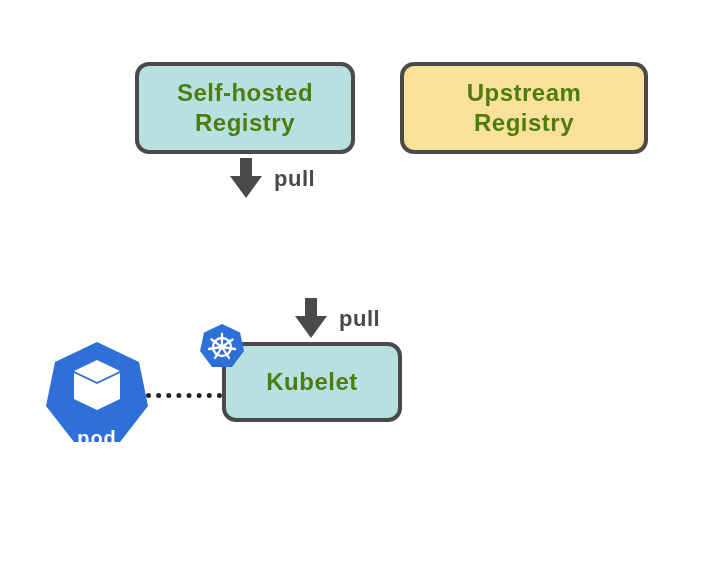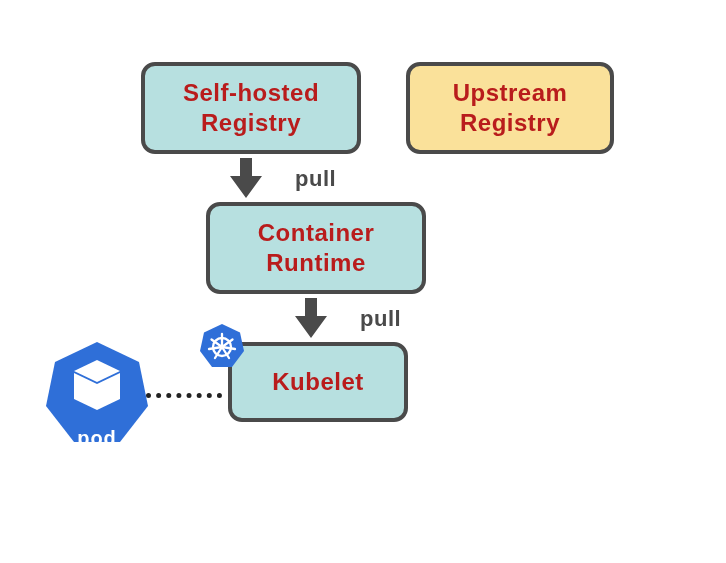--- a/index.html
+++ b/index.html
@@ -18,32 +18,30 @@
     position: absolute;
     border: 4px solid #4a4a4a;
     border-radius: 14px;
     display: flex;
     align-items: center;
     justify-content: center;
     text-align: center;
     font-weight: 900;
     font-size: 24px;
     line-height: 1.25;
-    color: #b91c1c;
+    color: #4d7c0f;
     letter-spacing: 0.5px;
-    margin-left: 6px;
   }
   .box.teal { background: #b7e0e0; }
   .box.yellow { background: #fae19a; }
 
   .arrow {
     position: absolute;
     display: flex;
     align-items: center;
-    gap: 21px;
   }
   .arrow svg { display: block; }
   .arrow-label {
     font-weight: 900;
     font-size: 22px;
     color: #4a4a4a;
     margin-left: 10px;
     letter-spacing: 0.5px;
   }
 
@@ -76,42 +74,36 @@
 
 <div class="stage">
 
   <div class="box teal" style="left:135px; top:62px; width:220px; height:92px;">
     <div>
       <span>Self-hosted</span><br>
       <span>Registry</span>
     </div>
   </div>
 
-  <div class="box yellow" style="left:400px; top:62px; width:208px; height:92px;">
+  <div class="box yellow" style="left:400px; top:62px; width:248px; height:92px;">
     <div>
       <span>Upstream</span><br>
       <span>Registry</span>
     </div>
   </div>
 
   <div class="arrow" style="left:228px; top:158px;">
     <span>
       <svg width="36" height="42" viewBox="0 0 36 42">
         <path d="M12 0 H24 V18 H34 L18 40 L2 18 H12 Z" fill="#4a4a4a"></path>
       </svg>
     </span>
     <span class="arrow-label">pull</span>
   </div>
 
-  <div class="box teal" style="left:200px; top:202px; width:220px; height:92px;">
-    <div>
-      <span>Container</span><br>
-      <span>Runtime</span>
-    </div>
-  </div>
 
   <div class="arrow" style="left:293px; top:298px;">
     <span>
       <svg width="36" height="42" viewBox="0 0 36 42">
         <path d="M12 0 H24 V18 H34 L18 40 L2 18 H12 Z" fill="#4a4a4a"></path>
       </svg>
     </span>
     <span class="arrow-label">pull</span>
   </div>
 

